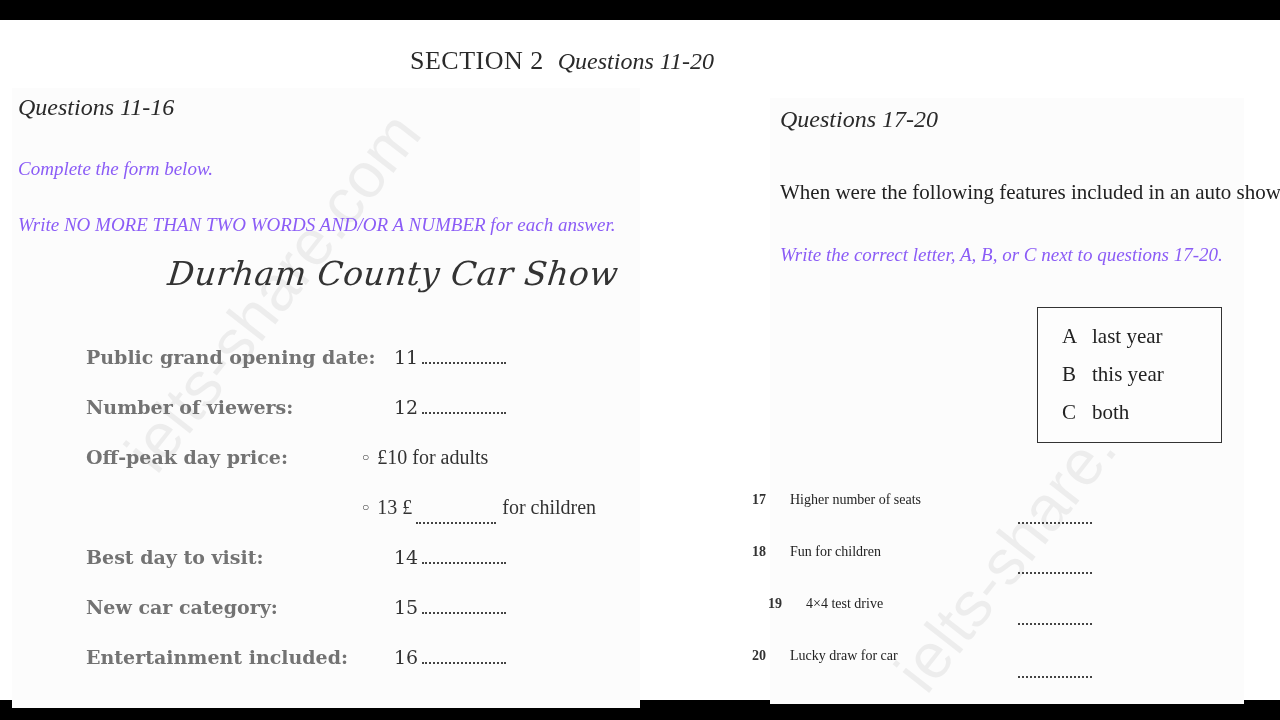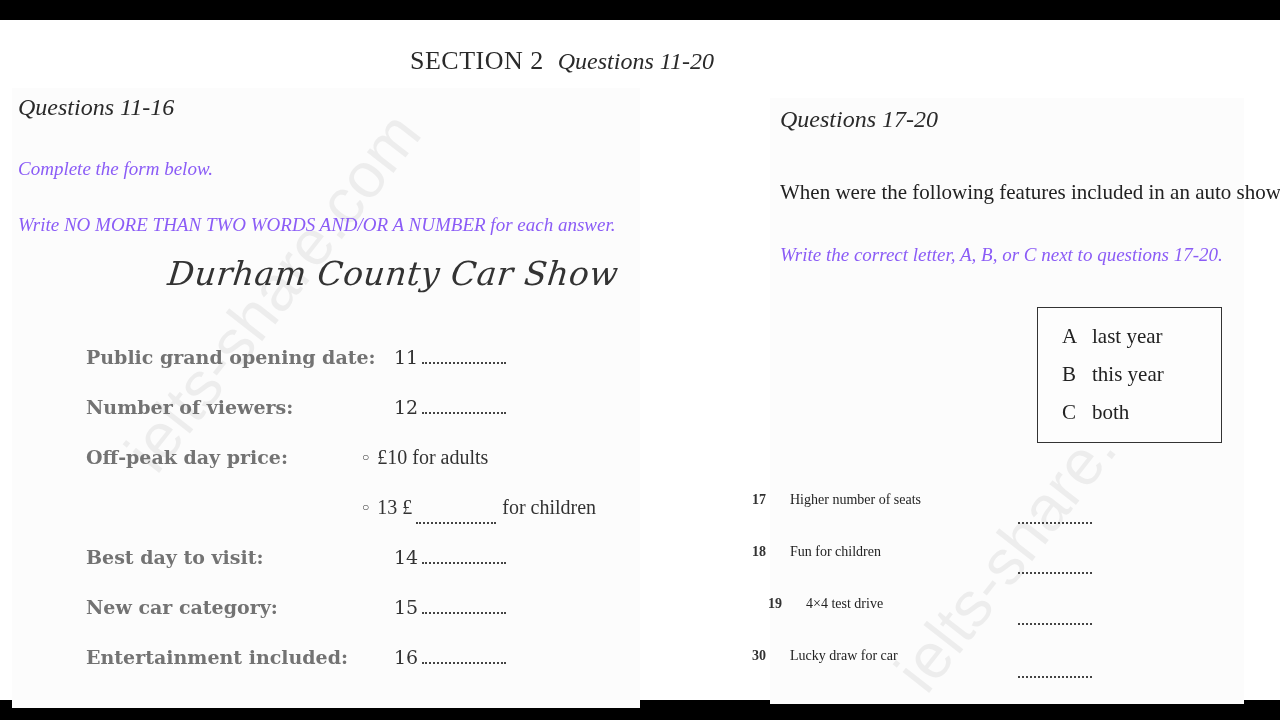--- a/index.html
+++ b/index.html
@@ -157,16 +157,16 @@
     <span class="num">18</span><span>Fun for children</span>
   </div>
   <div class="match-dots" style="top:550px;"></div>
 
   <div class="match-row" style="top:576px;margin-left:16px;">
     <span class="num">19</span><span>4×4 test drive</span>
   </div>
   <div class="match-dots" style="top:601px;"></div>
 
   <div class="match-row" style="top:628px;">
-    <span class="num">30</span><span>Lucky draw for car</span>
+    <span class="num">20</span><span>Lucky draw for car</span>
   </div>
   <div class="match-dots" style="top:654px;"></div>
 </div>
 
 </body></html>

